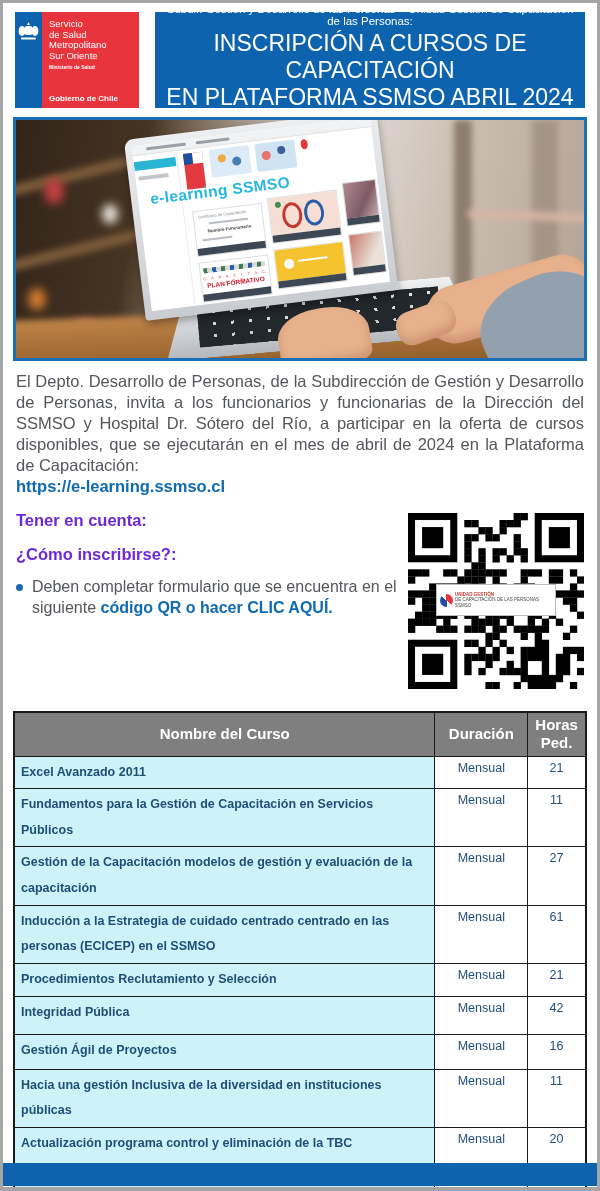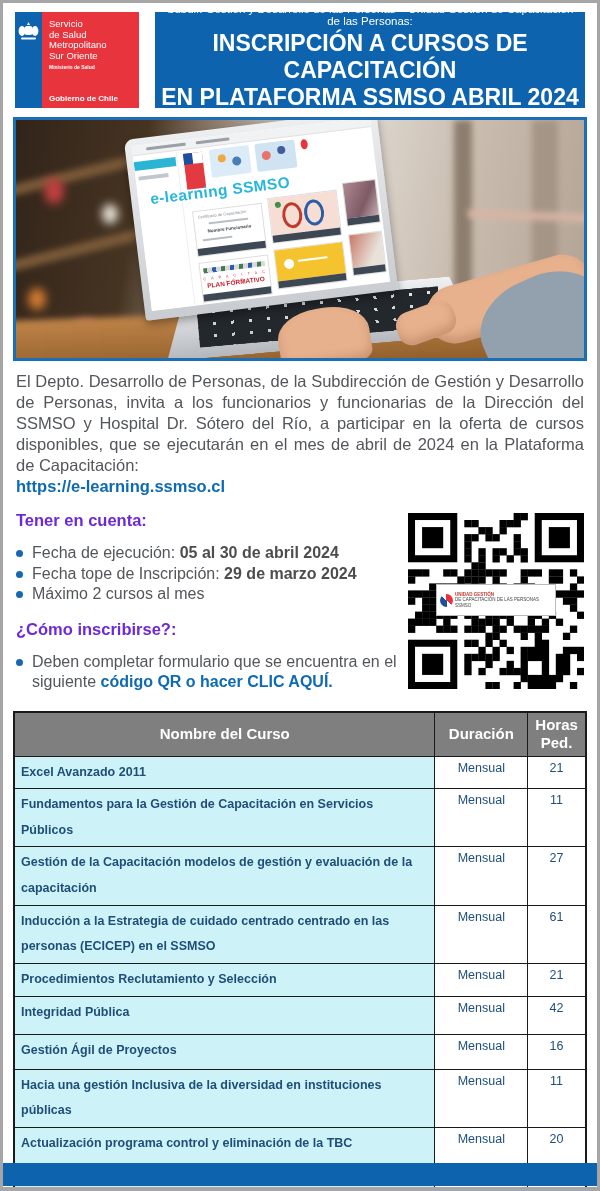--- a/index.html
+++ b/index.html
@@ -16,21 +16,21 @@
   .logo-left { width:27px; background:#0d63ae; display:flex; justify-content:center; padding-top:10px; }
   .logo-right { width:97px; background:#e8343d; color:#fff; padding:7px 6px 5px 7px; display:flex; flex-direction:column; }
   .logo-name span { display:block; font-weight:normal; font-size:9.5px; line-height:10.5px; }
   .logo-ministry { font-size:5px; font-weight:bold; margin-top:3px; }
   .logo-gov { margin-top:auto; font-weight:bold; font-size:8px; }
   .band {
     flex:1; margin-left:16px; background:#0d63ae; color:#fff; text-align:center;
     display:flex; flex-direction:column; justify-content:center; padding:4px 6px 10px;
   }
   .band-sub { font-size:11.5px; margin-bottom:3px; }
-  .band-title { font-size:23px; font-weight:bold; line-height:27px; }
+  .band-title { font-size:23px; font-weight:normal; line-height:27px; }
   
   .photo { position:relative; margin:9px 10px 0; height:244px; border:3px solid #1a6fb5; overflow:hidden; background:#cfc8c0; }
   .photo .abs { position:absolute; }
   .ph-bg { inset:0; background:linear-gradient(100deg,#32241a 0%,#463422 22%,#7d6c5c 30%,#c8beb4 44%,#ddd6cf 58%,#cbbfb2 74%,#b3a294 100%); }
   .blur3 { filter:blur(3px); } .blur5 { filter:blur(5px); }
   .plank { width:190px; height:11px; background:#7a5a38; transform:rotate(-14deg); }
   .jar { border-radius:50%; }
   .stripe { top:0; height:190px; }
   .desk { left:-10px; bottom:-14px; width:620px; height:62px; transform:rotate(-2deg); background:linear-gradient(#c08448,#8a5a28); }
   .deck { left:148px; top:168px; width:310px; height:60px; transform:rotate(-5deg); background:linear-gradient(#f0f1f3,#b4b8bd); clip-path:polygon(7% 0,93% 0,100% 100%,0 100%); border-radius:4px; }
@@ -217,25 +217,20 @@
     <div class="abs hand" style="left:380px;top:186px;width:60px;height:34px;border-radius:14px;transform:rotate(-20deg)"></div>
     <div class="abs sleeve"></div>
   </div>
 
   <p class="intro"><span>El Depto. Desarrollo de Personas, de la Subdirección de Gestión y Desarrollo de Personas, invita a los funcionarios y funcionarias de la Dirección del SSMSO y Hospital Dr. Sótero del Río, a participar en la oferta de cursos disponibles, que se ejecutarán en el mes de abril de 2024 en la Plataforma de Capacitación:</span><br>
     <a href="#">https://e-learning.ssmso.cl</a>
   </p>
 
   <div class="notes">
     <h3>Tener en cuenta:</h3>
-    <ul>
-      <li><span class="bdot"></span><span>Fecha de ejecución: </span><b>05 al 30 de abril 2024</b></li>
-      <li><span class="bdot"></span><span>Fecha tope de Inscripción: </span><b>29 de marzo 2024</b></li>
-      <li><span class="bdot"></span><span>Máximo 2 cursos al mes</span></li>
-    </ul>
     <h3 class="how">¿Cómo inscribirse?:</h3>
     <ul>
       <li><span class="bdot"></span><span>Deben completar formulario que se encuentra en el siguiente </span><span class="link-strong">código QR o hacer CLIC AQUÍ.</span></li>
     </ul>
 
     <div class="qr">
       <svg id="qr-svg" width="176" height="176">
           <rect x="105.6" y="0.0" width="7.3" height="7.3" fill="#000"></rect>
           <rect x="112.6" y="0.0" width="7.3" height="7.3" fill="#000"></rect>
           <rect x="56.3" y="7.0" width="7.3" height="7.3" fill="#000"></rect>

